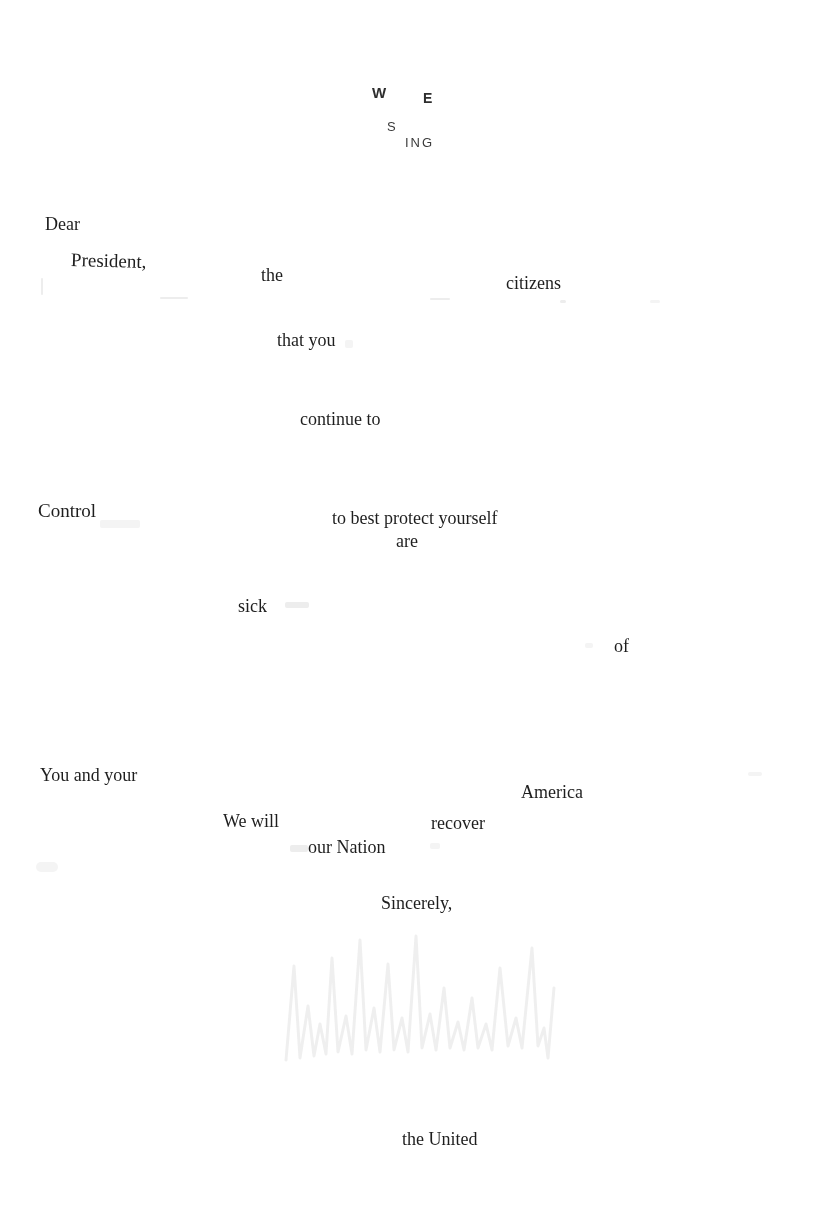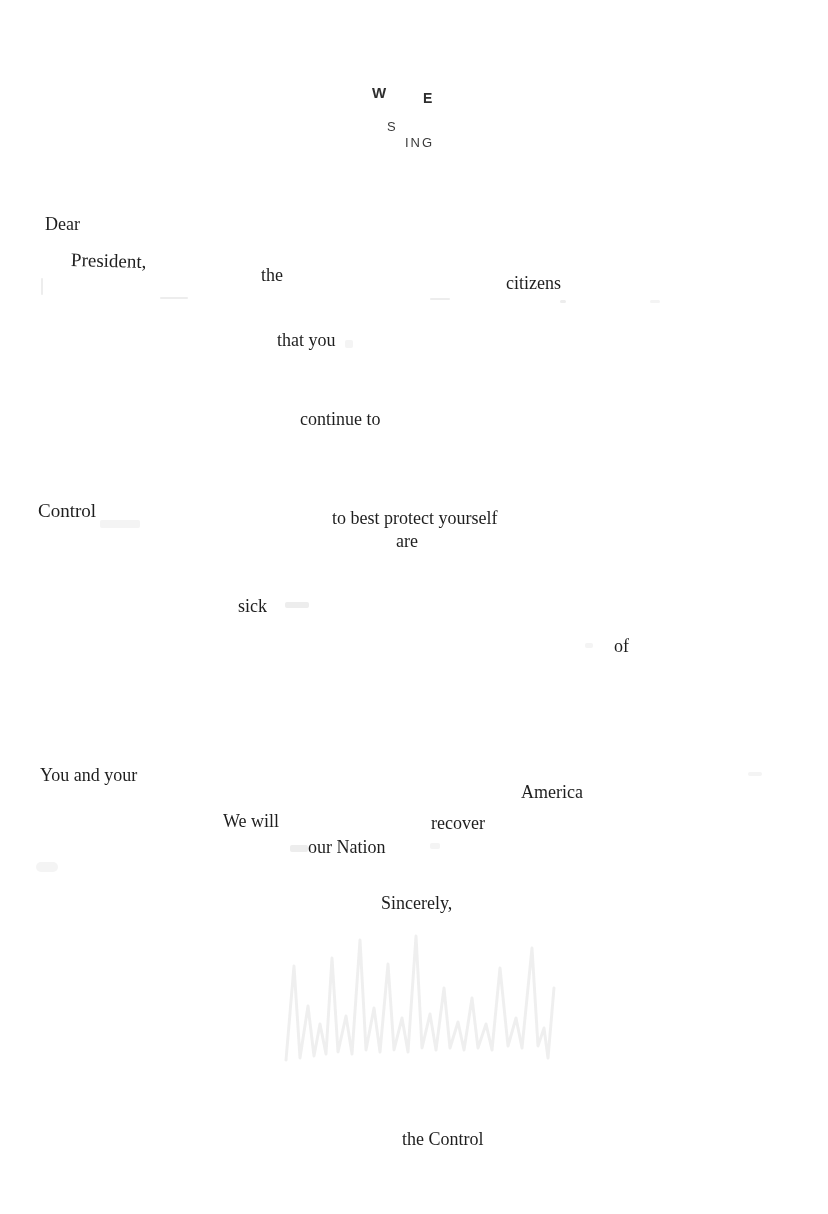--- a/index.html
+++ b/index.html
@@ -92,14 +92,14 @@
     <span class="word serif" style="left: 332px; top: 509px;">to best protect yourself</span>
     <span class="word serif" style="left: 396px; top: 532px;">are</span>
     <span class="word serif" style="left: 238px; top: 597px;">sick</span>
     <span class="word serif" style="left: 614px; top: 637px;">of</span>
     <span class="word serif" style="left: 40px; top: 766px;">You and your</span>
     <span class="word serif" style="left: 521px; top: 783px;">America</span>
     <span class="word serif" style="left: 223px; top: 812px;">We will</span>
     <span class="word serif" style="left: 431px; top: 814px;">recover</span>
     <span class="word serif" style="left: 308px; top: 838px; text-align: right;">our Nation</span>
     <span class="word serif" style="left: 381px; top: 894px;">Sincerely,</span>
-    <span class="word serif" style="left: 402px; top: 1130px;">the Control</span>
+    <span class="word serif" style="left: 402px; top: 1130px;">the United</span>
   </div>
 
 </body></html>

